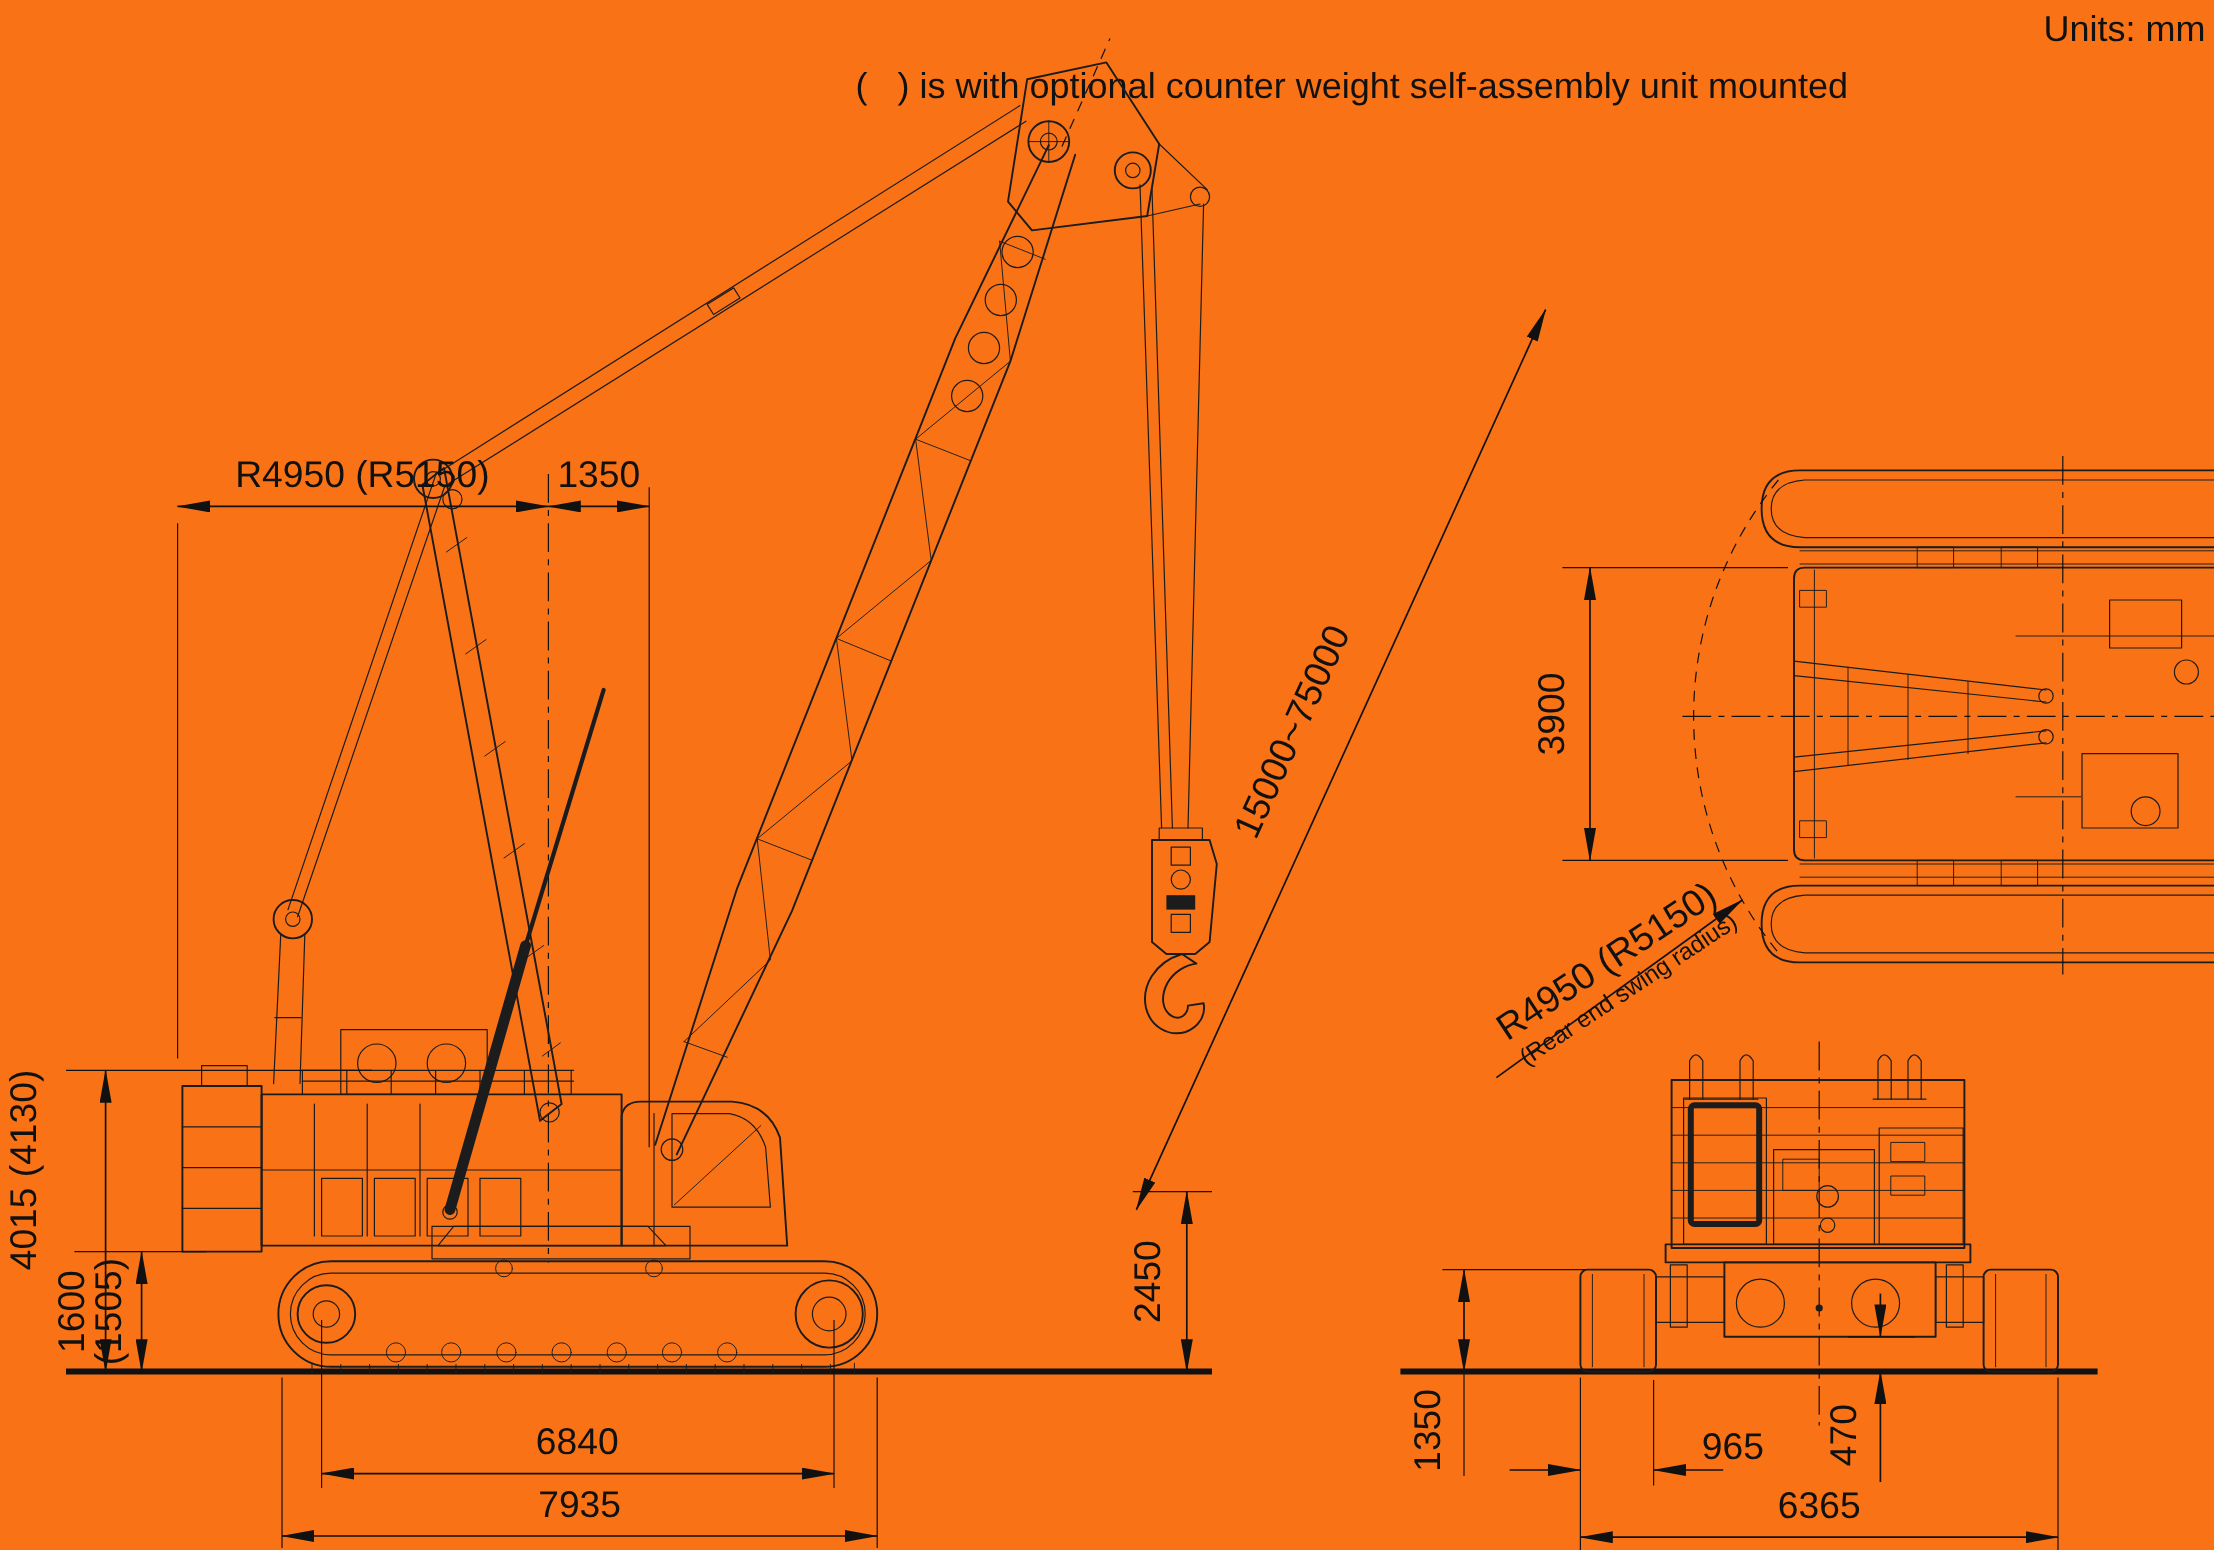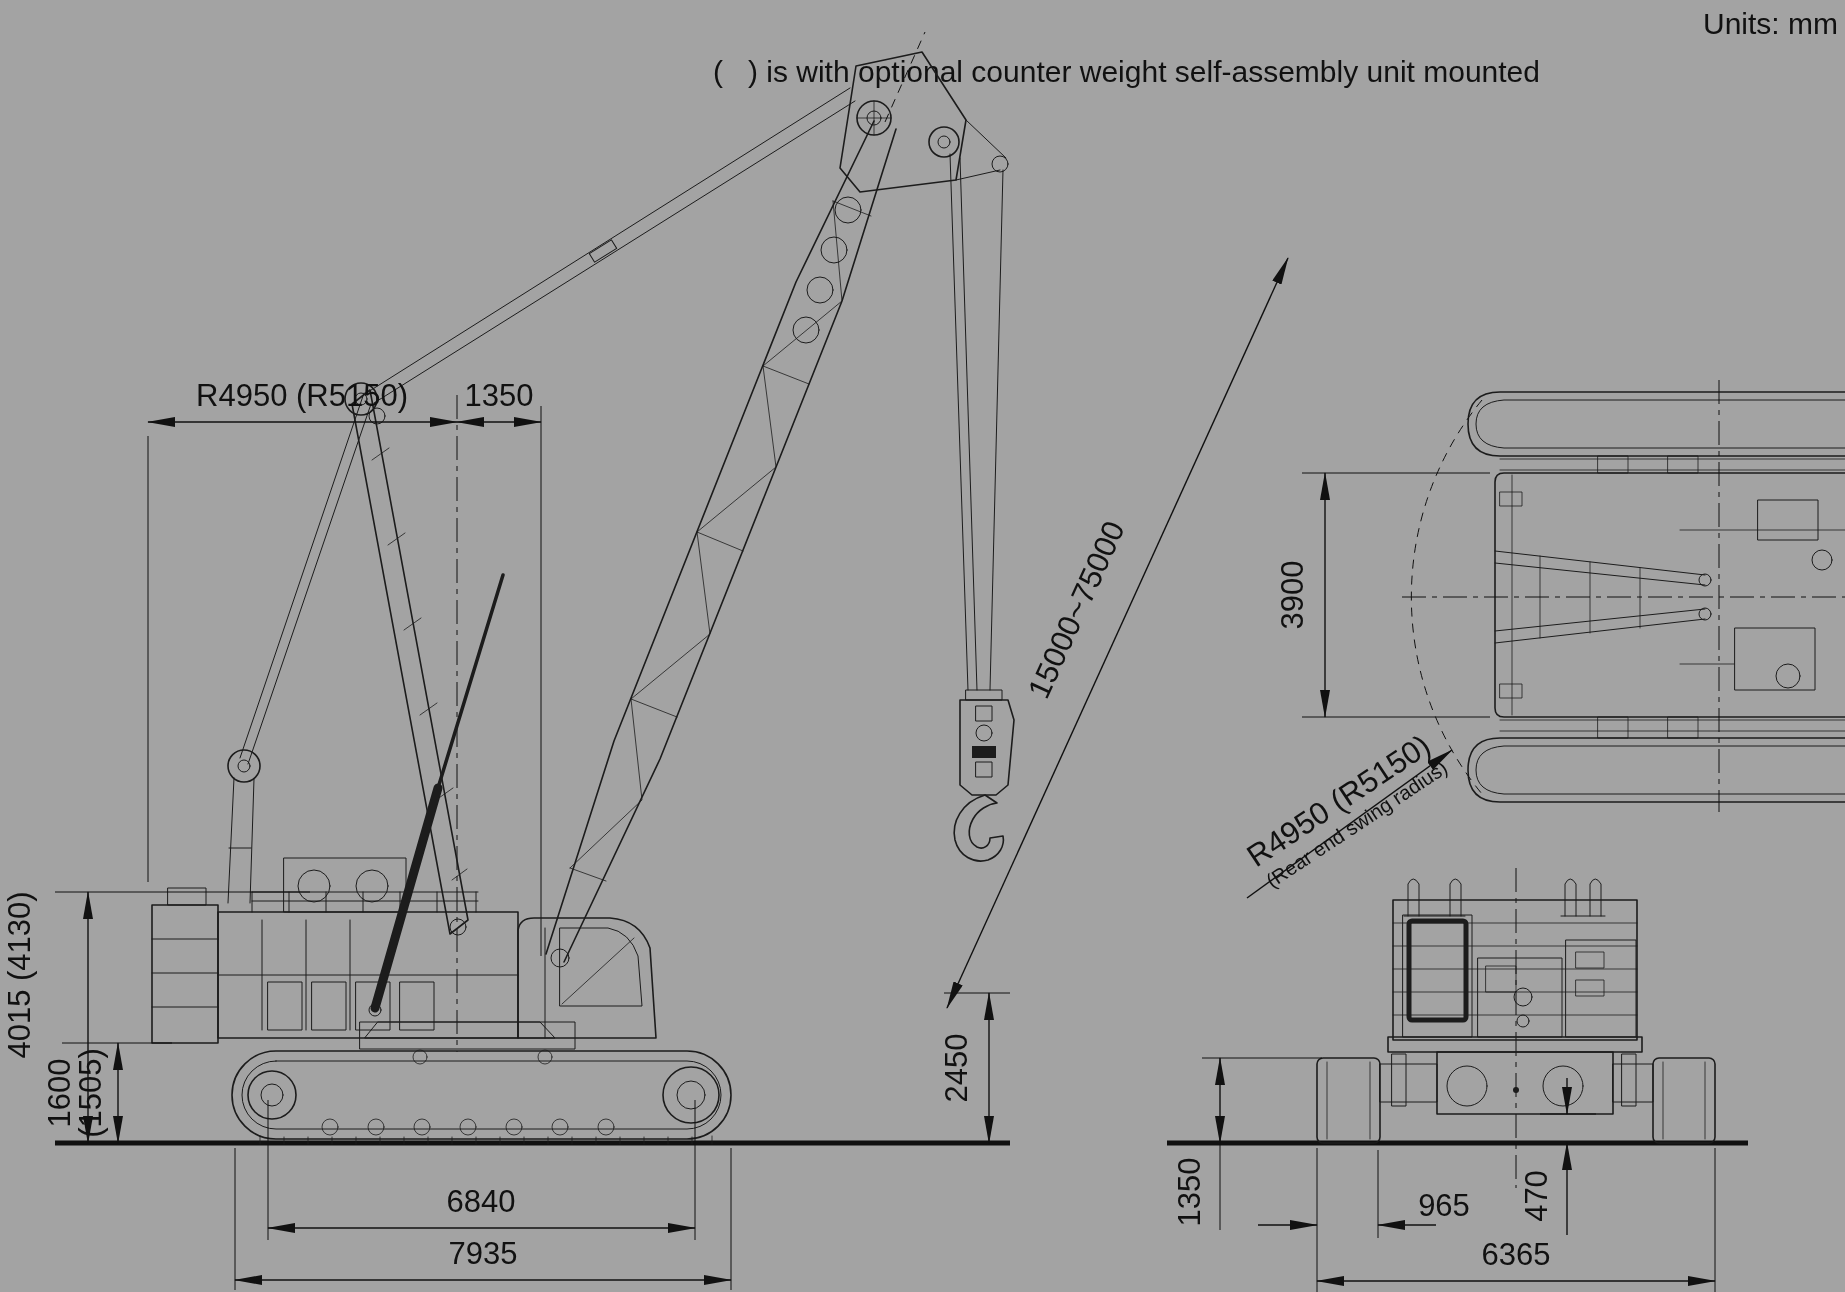--- a/index.html
+++ b/index.html
@@ -1,16 +1,16 @@
 <!DOCTYPE html>
 <html><head>
 <meta charset="utf-8">
 <style>
   html,body{margin:0;padding:0;background:#ffffff;}
-  .page{width:1845px;height:1292px;background:#a3a3a3;position:relative;overflow:hidden;}
+  .page{width:1845px;height:1292px;background:#f97316;position:relative;overflow:hidden;}
   svg{display:block;}
   .ln{fill:none;stroke:#1c1c1c;stroke-width:1.6;stroke-linejoin:round;stroke-linecap:round;}
   .thin{stroke-width:1;}
   .vthin{stroke-width:.8;}
   .ground{fill:none;stroke:#111;stroke-width:5;stroke-linecap:butt;}
   .dim{fill:none;stroke:#111;stroke-width:1.4;}
   .ext{fill:none;stroke:#111;stroke-width:1;}
   .cl{fill:none;stroke:#111;stroke-width:1;stroke-dasharray:24 6 5 6;}
   .dash{fill:none;stroke:#111;stroke-width:1;stroke-dasharray:9 7;}
   .dimtxt{font-family:"Liberation Sans","DejaVu Sans",sans-serif;font-size:31px;fill:#111;}

